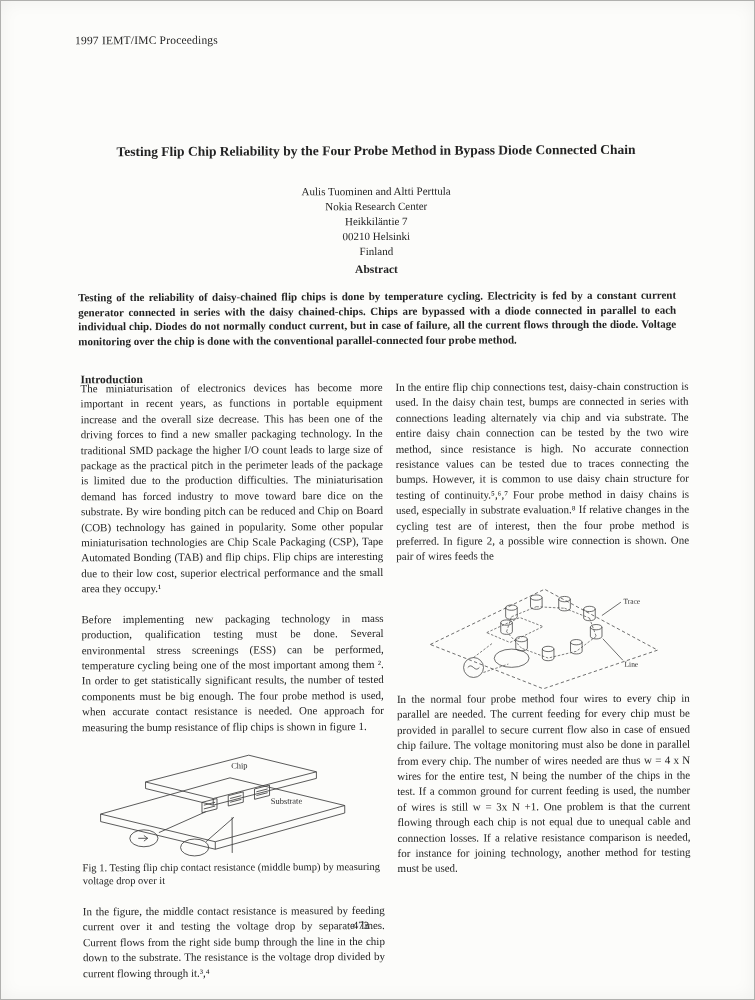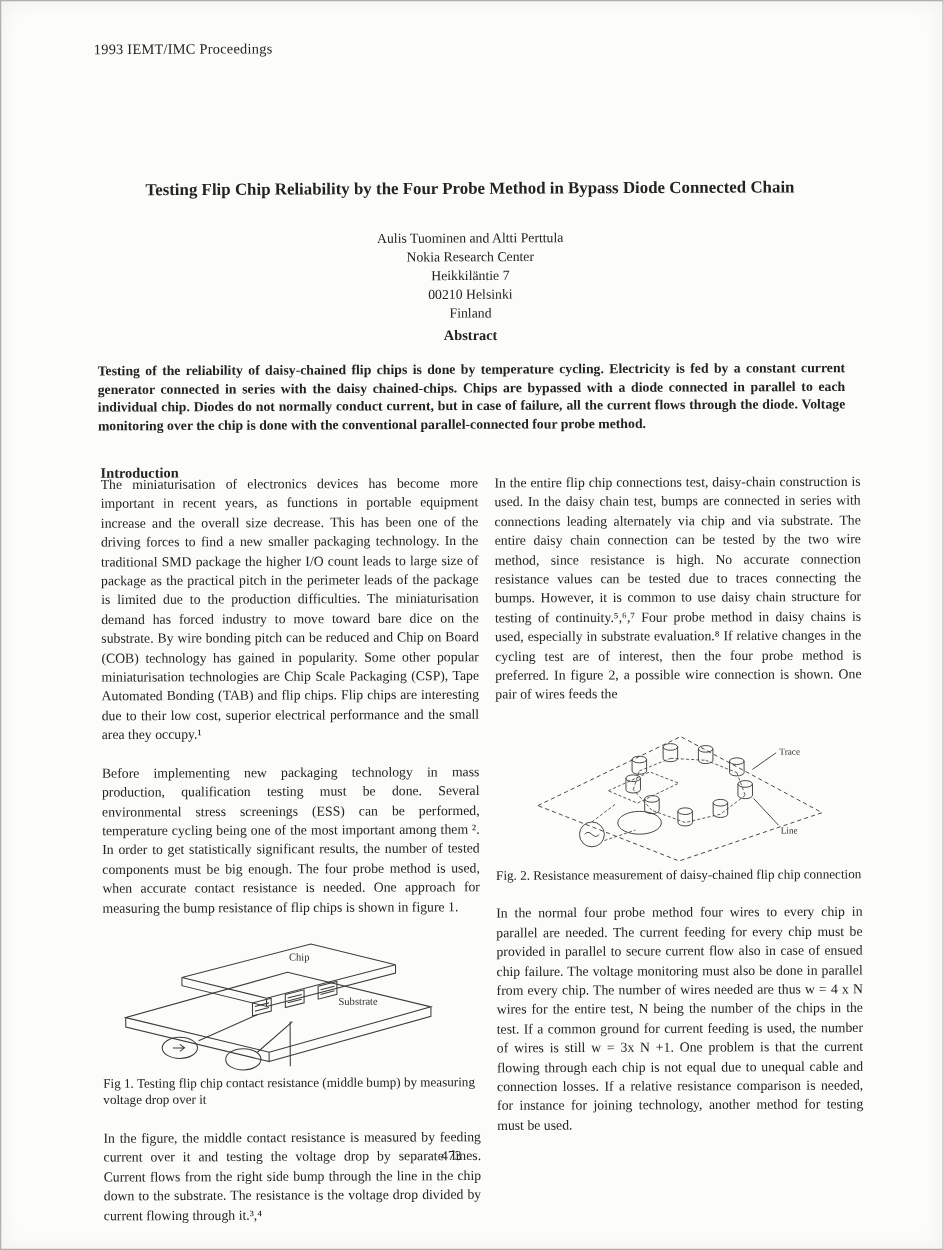--- a/index.html
+++ b/index.html
@@ -36,21 +36,21 @@
   .skd { stroke:#3c3c3c; stroke-width:0.9; fill:none; stroke-dasharray:4 3; }
   .skd2{ stroke:#3c3c3c; stroke-width:0.8; fill:none; stroke-dasharray:3 2; }
   .figtext { font-family:"Liberation Serif","DejaVu Serif",serif; font-size:9px; fill:#2c2c2c; }
 </style>
 </head>
 <body>
 
 <div class="scan">
   <div class="tilt">
 
-    <div class="hdr">1993 IEMT/IMC Proceedings</div>
+    <div class="hdr">1997 IEMT/IMC Proceedings</div>
 
     <div class="title">Testing Flip Chip Reliability by the Four Probe Method in Bypass Diode Connected Chain</div>
 
     <div class="authors">
       <div>Aulis Tuominen and Altti Perttula</div>
       <div>Nokia Research Center</div>
       <div>Heikkiläntie 7</div>
       <div>00210 Helsinki</div>
       <div>Finland</div>
     </div>
@@ -152,21 +152,20 @@
             <circle class="sk" cx="66" cy="106" r="12"></circle>
             <path class="sk" d="M59,106 q3,-4 7,0 q4,4 7,0"></path>
             <path class="skd2" d="M66,94 L90,76 M78,112 L108,102"></path>
 
             <path class="sk" d="M221,44 L244,28"></path>
             <text class="figtext" x="247" y="30">Trace</text>
             <path class="sk" d="M222,72 L246,98"></path>
             <text class="figtext" x="248" y="106">Line</text>
           </svg>
         </div>
-        <div class="caption">Fig. 2. Resistance measurement of daisy-chained flip chip connection</div>
 
         <p class="body">In the normal four probe method four wires to every chip in parallel are needed. The current feeding for every chip must be provided in parallel to secure current flow also in case of ensued chip failure. The voltage monitoring must also be done in parallel from every chip. The number of wires needed are thus w = 4 x N wires for the entire test, N being the number of the chips in the test. If a common ground for current feeding is used, the number of wires is still w = 3x N +1. One problem is that the current flowing through each chip is not equal due to unequal cable and connection losses. If a relative resistance comparison is needed, for instance for joining technology, another method for testing must be used.</p>
       </div>
     </div>
 
     <div class="pageno">473</div>
 
   </div>
 </div>
 

